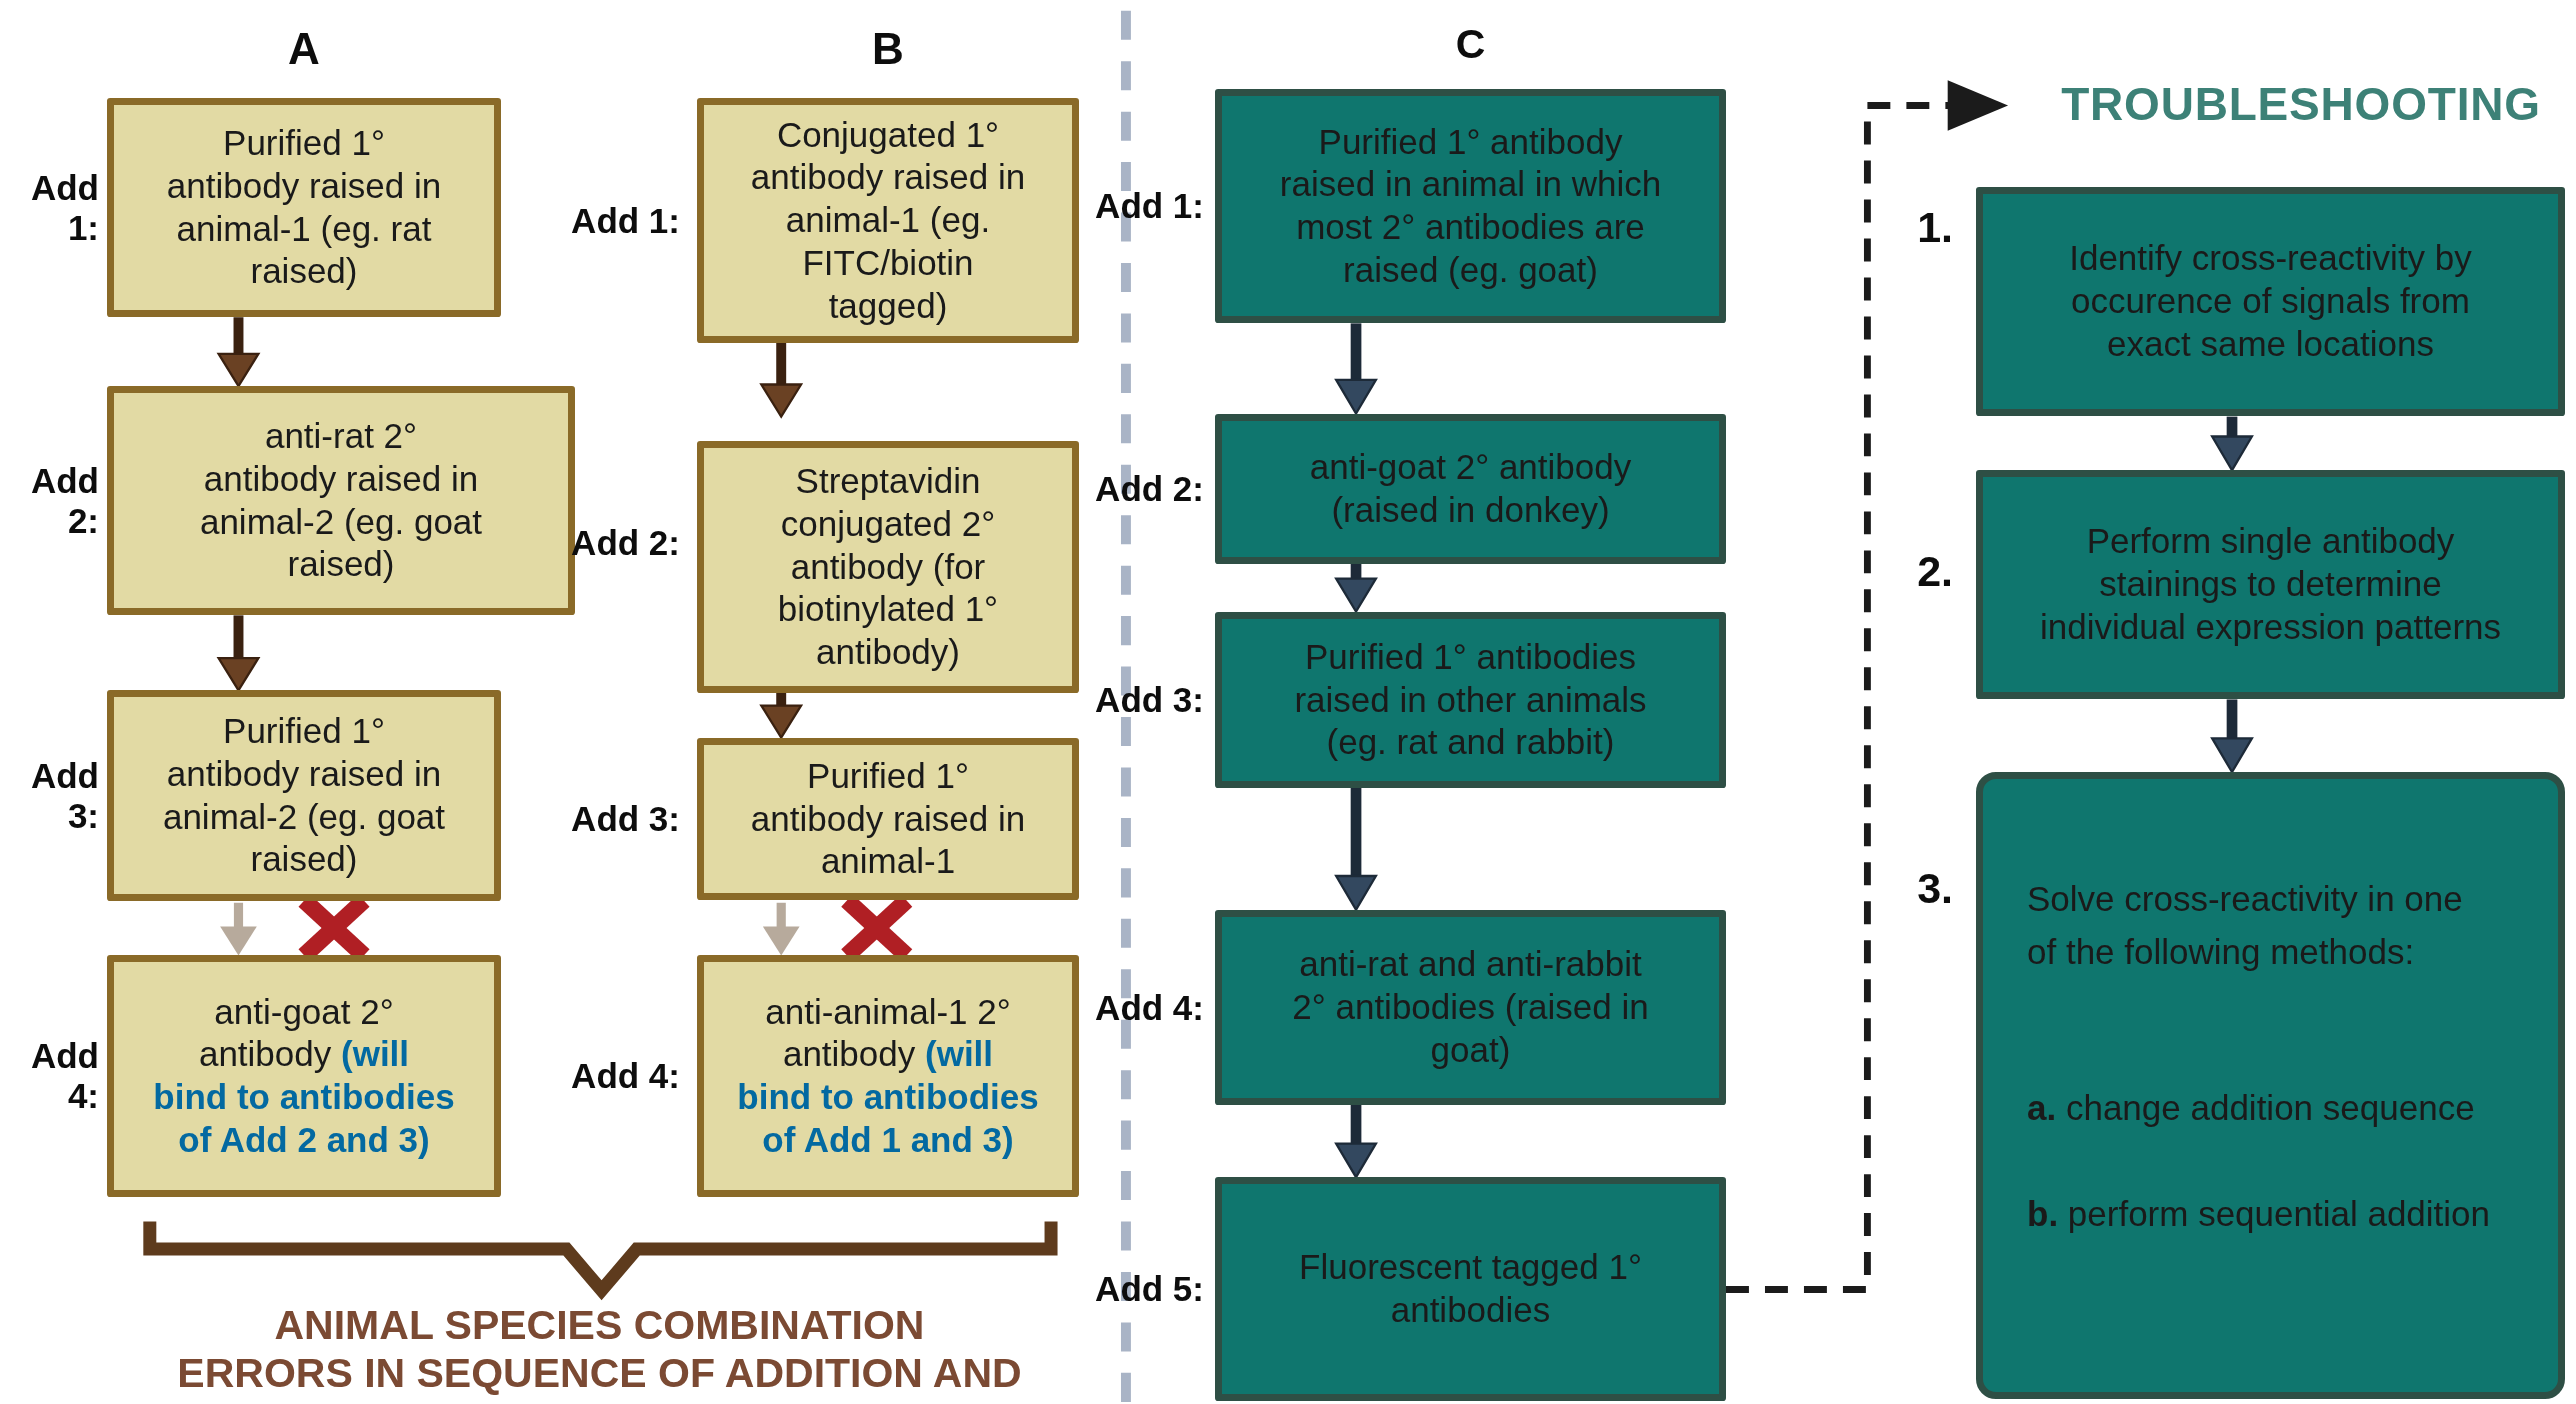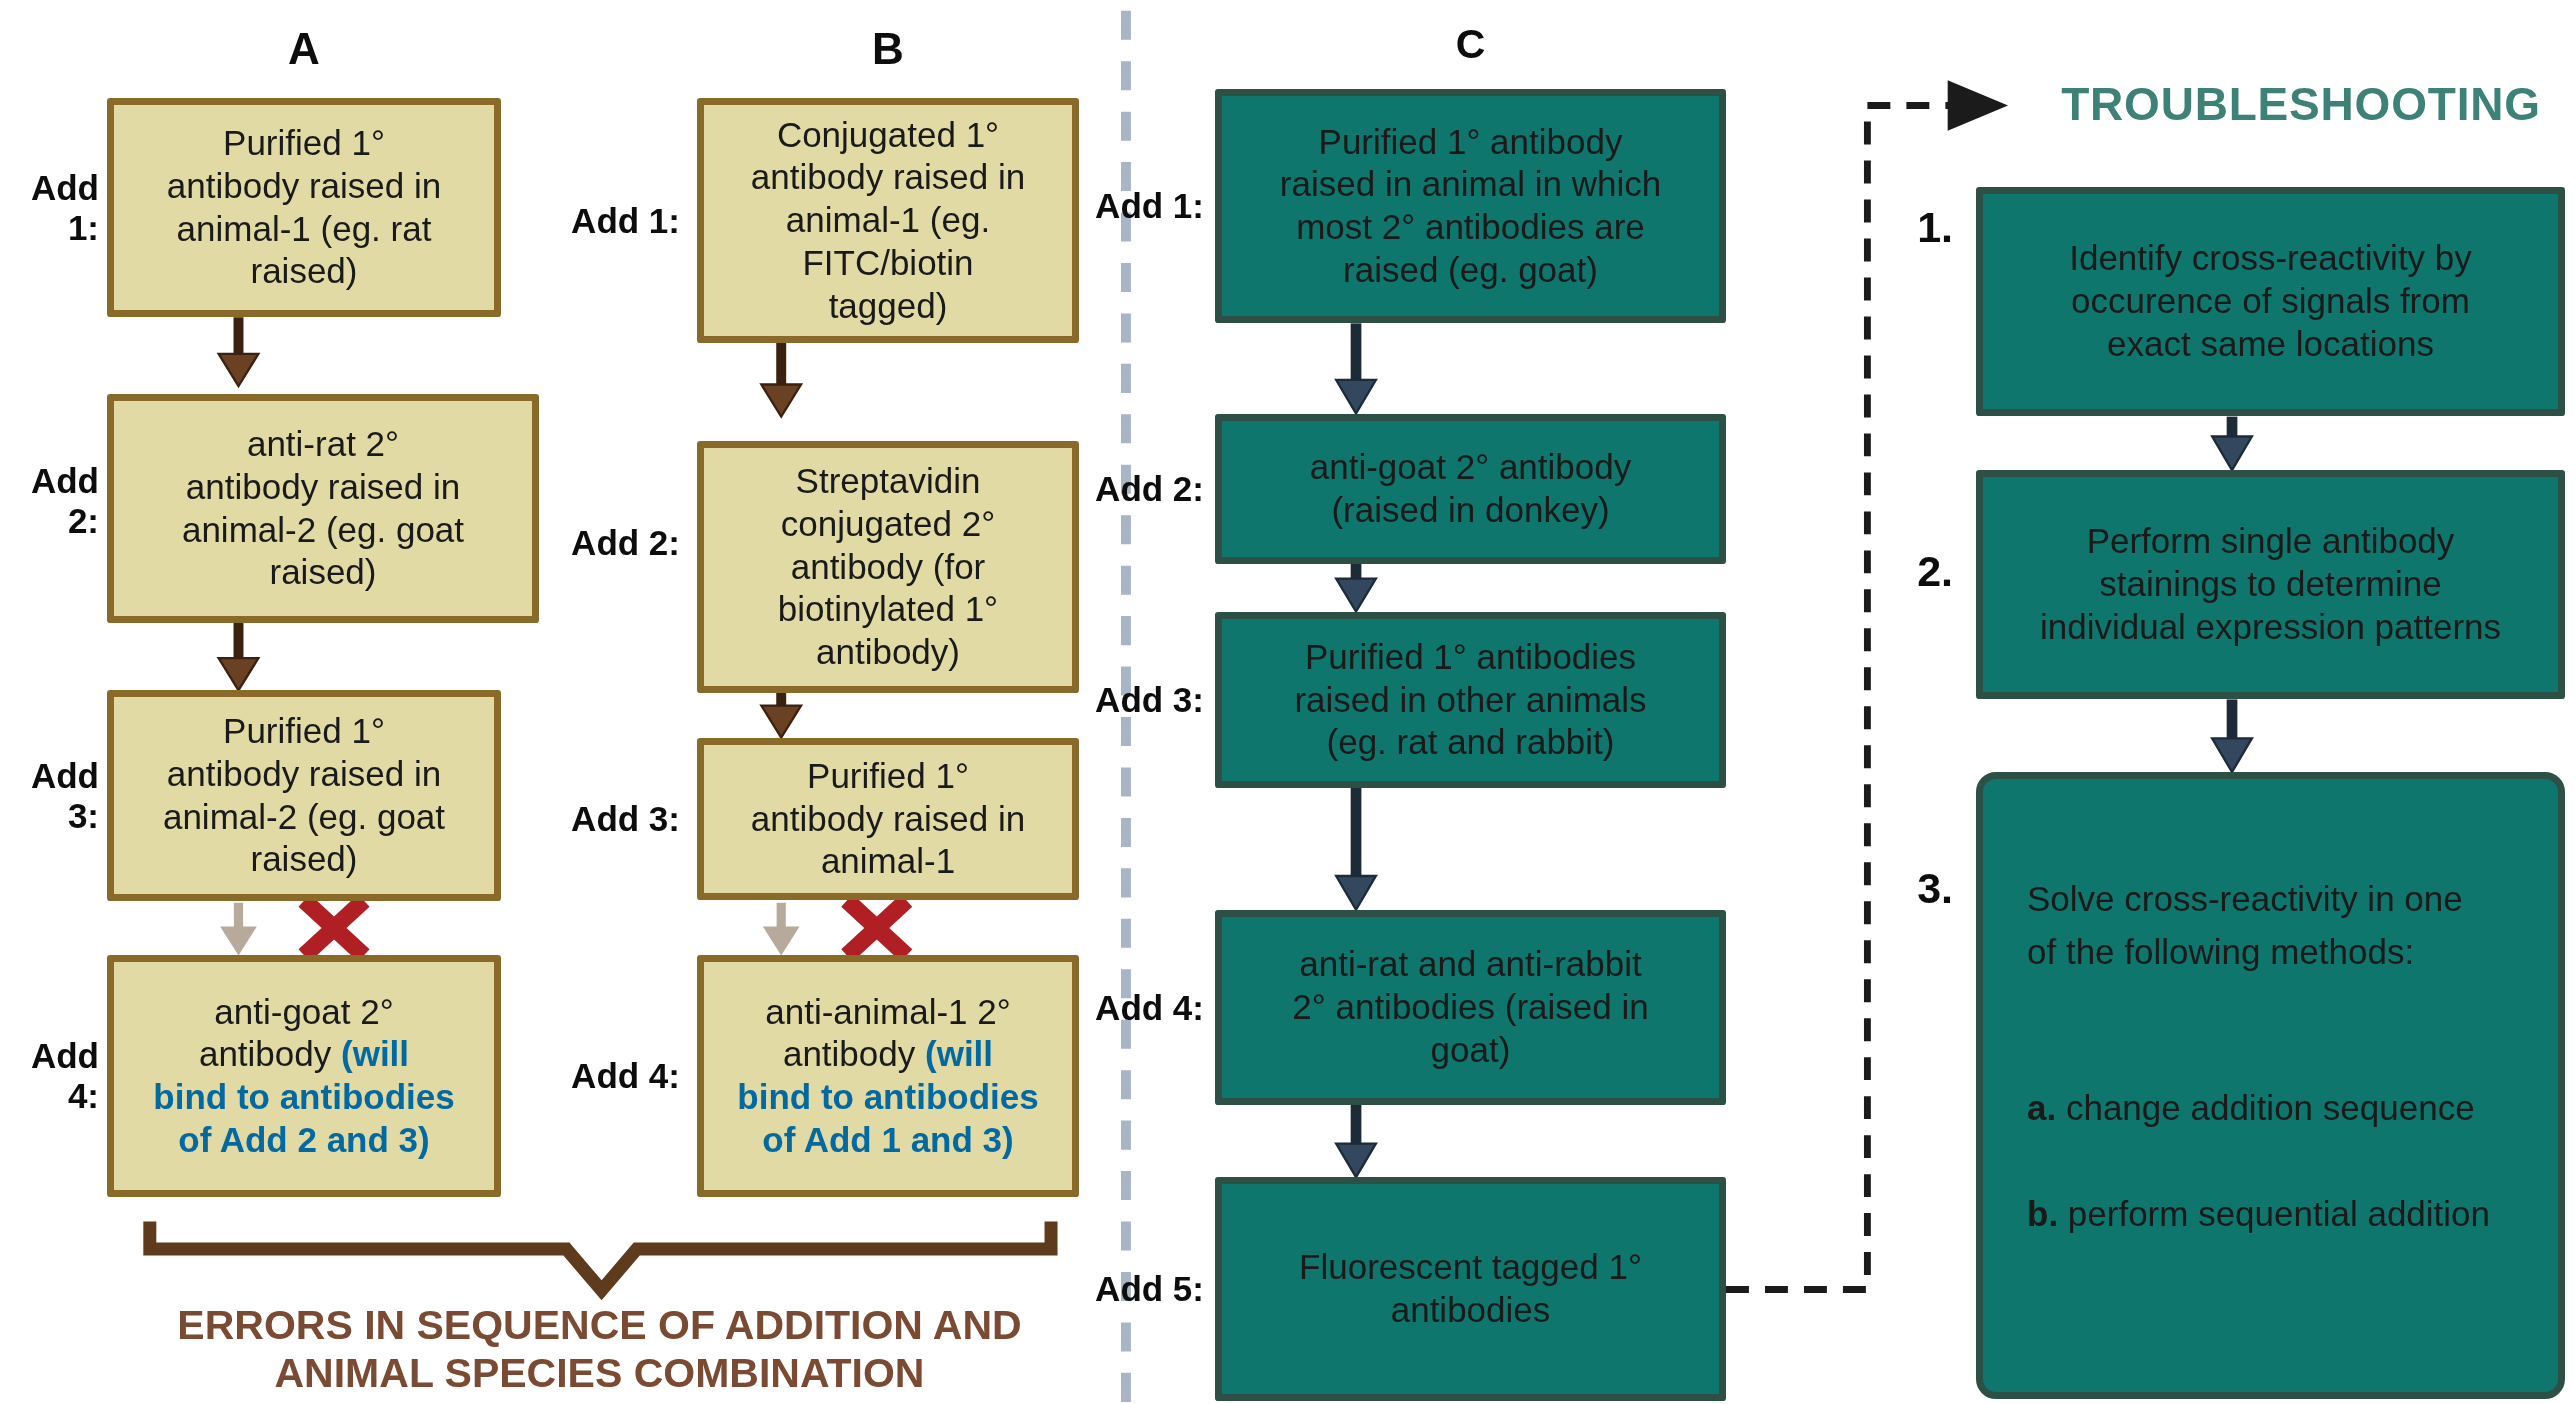--- a/index.html
+++ b/index.html
@@ -122,21 +122,21 @@
 
   <div class="colhead" style="left:107px; top:21.4px; width:394px; height:55px;">A</div>
 
   <div class="addlab" style="left:0px; top:98px; width:99px; height:219px;">Add 1:</div>
   <div class="fbox tan" style="left:107px; top:98px; width:394px; height:219px;">Purified 1°
 antibody raised in
 animal-1 (eg. rat
 raised)</div>
 
   <div class="addlab" style="left:0px; top:386px; width:99px; height:229px;">Add 2:</div>
-  <div class="fbox tan" style="left:107px; top:386px; width:432px; height:229px;margin-top:8px;">anti-rat 2°
+  <div class="fbox tan" style="left:107px; top:386px; width:468px; height:229px;">anti-rat 2°
 antibody raised in
 animal-2 (eg. goat
 raised)</div>
 
   <div class="addlab" style="left:0px; top:690px; width:99px; height:211px;">Add 3:</div>
   <div class="fbox tan" style="left:107px; top:690px; width:394px; height:211px;">Purified 1°
 antibody raised in
 animal-2 (eg. goat
 raised)</div>
 
@@ -171,22 +171,22 @@
 
   <div class="addlab" style="left:535px; top:955px; width:145px; height:242px;">Add 4:</div>
   <div class="fbox tan" style="left:697px; top:955px; width:382px; height:242px;">
     <div><span>anti-animal-1 2°
 antibody </span><span class="redspan">(will
 bind to antibodies
 of Add 1 and 3)</span></div>
   </div>
 
   <div id="caption">
+    <div>ANIMAL SPECIES COMBINATION</div>
     <div>ERRORS IN SEQUENCE OF ADDITION AND</div>
-    <div>ANIMAL SPECIES COMBINATION</div>
   </div>
 
   <div class="colhead" style="left:1215px; top:17px; width:511px; height:55px; font-size:41px;">C</div>
 
   <div class="addlab" style="left:1064px; top:89px; width:140px; height:234px;">Add 1:</div>
   <div class="fbox teal" style="left:1215px; top:89px; width:511px; height:234px;">Purified 1° antibody
 raised in animal in which
 most 2° antibodies are
 raised (eg. goat)</div>
 

